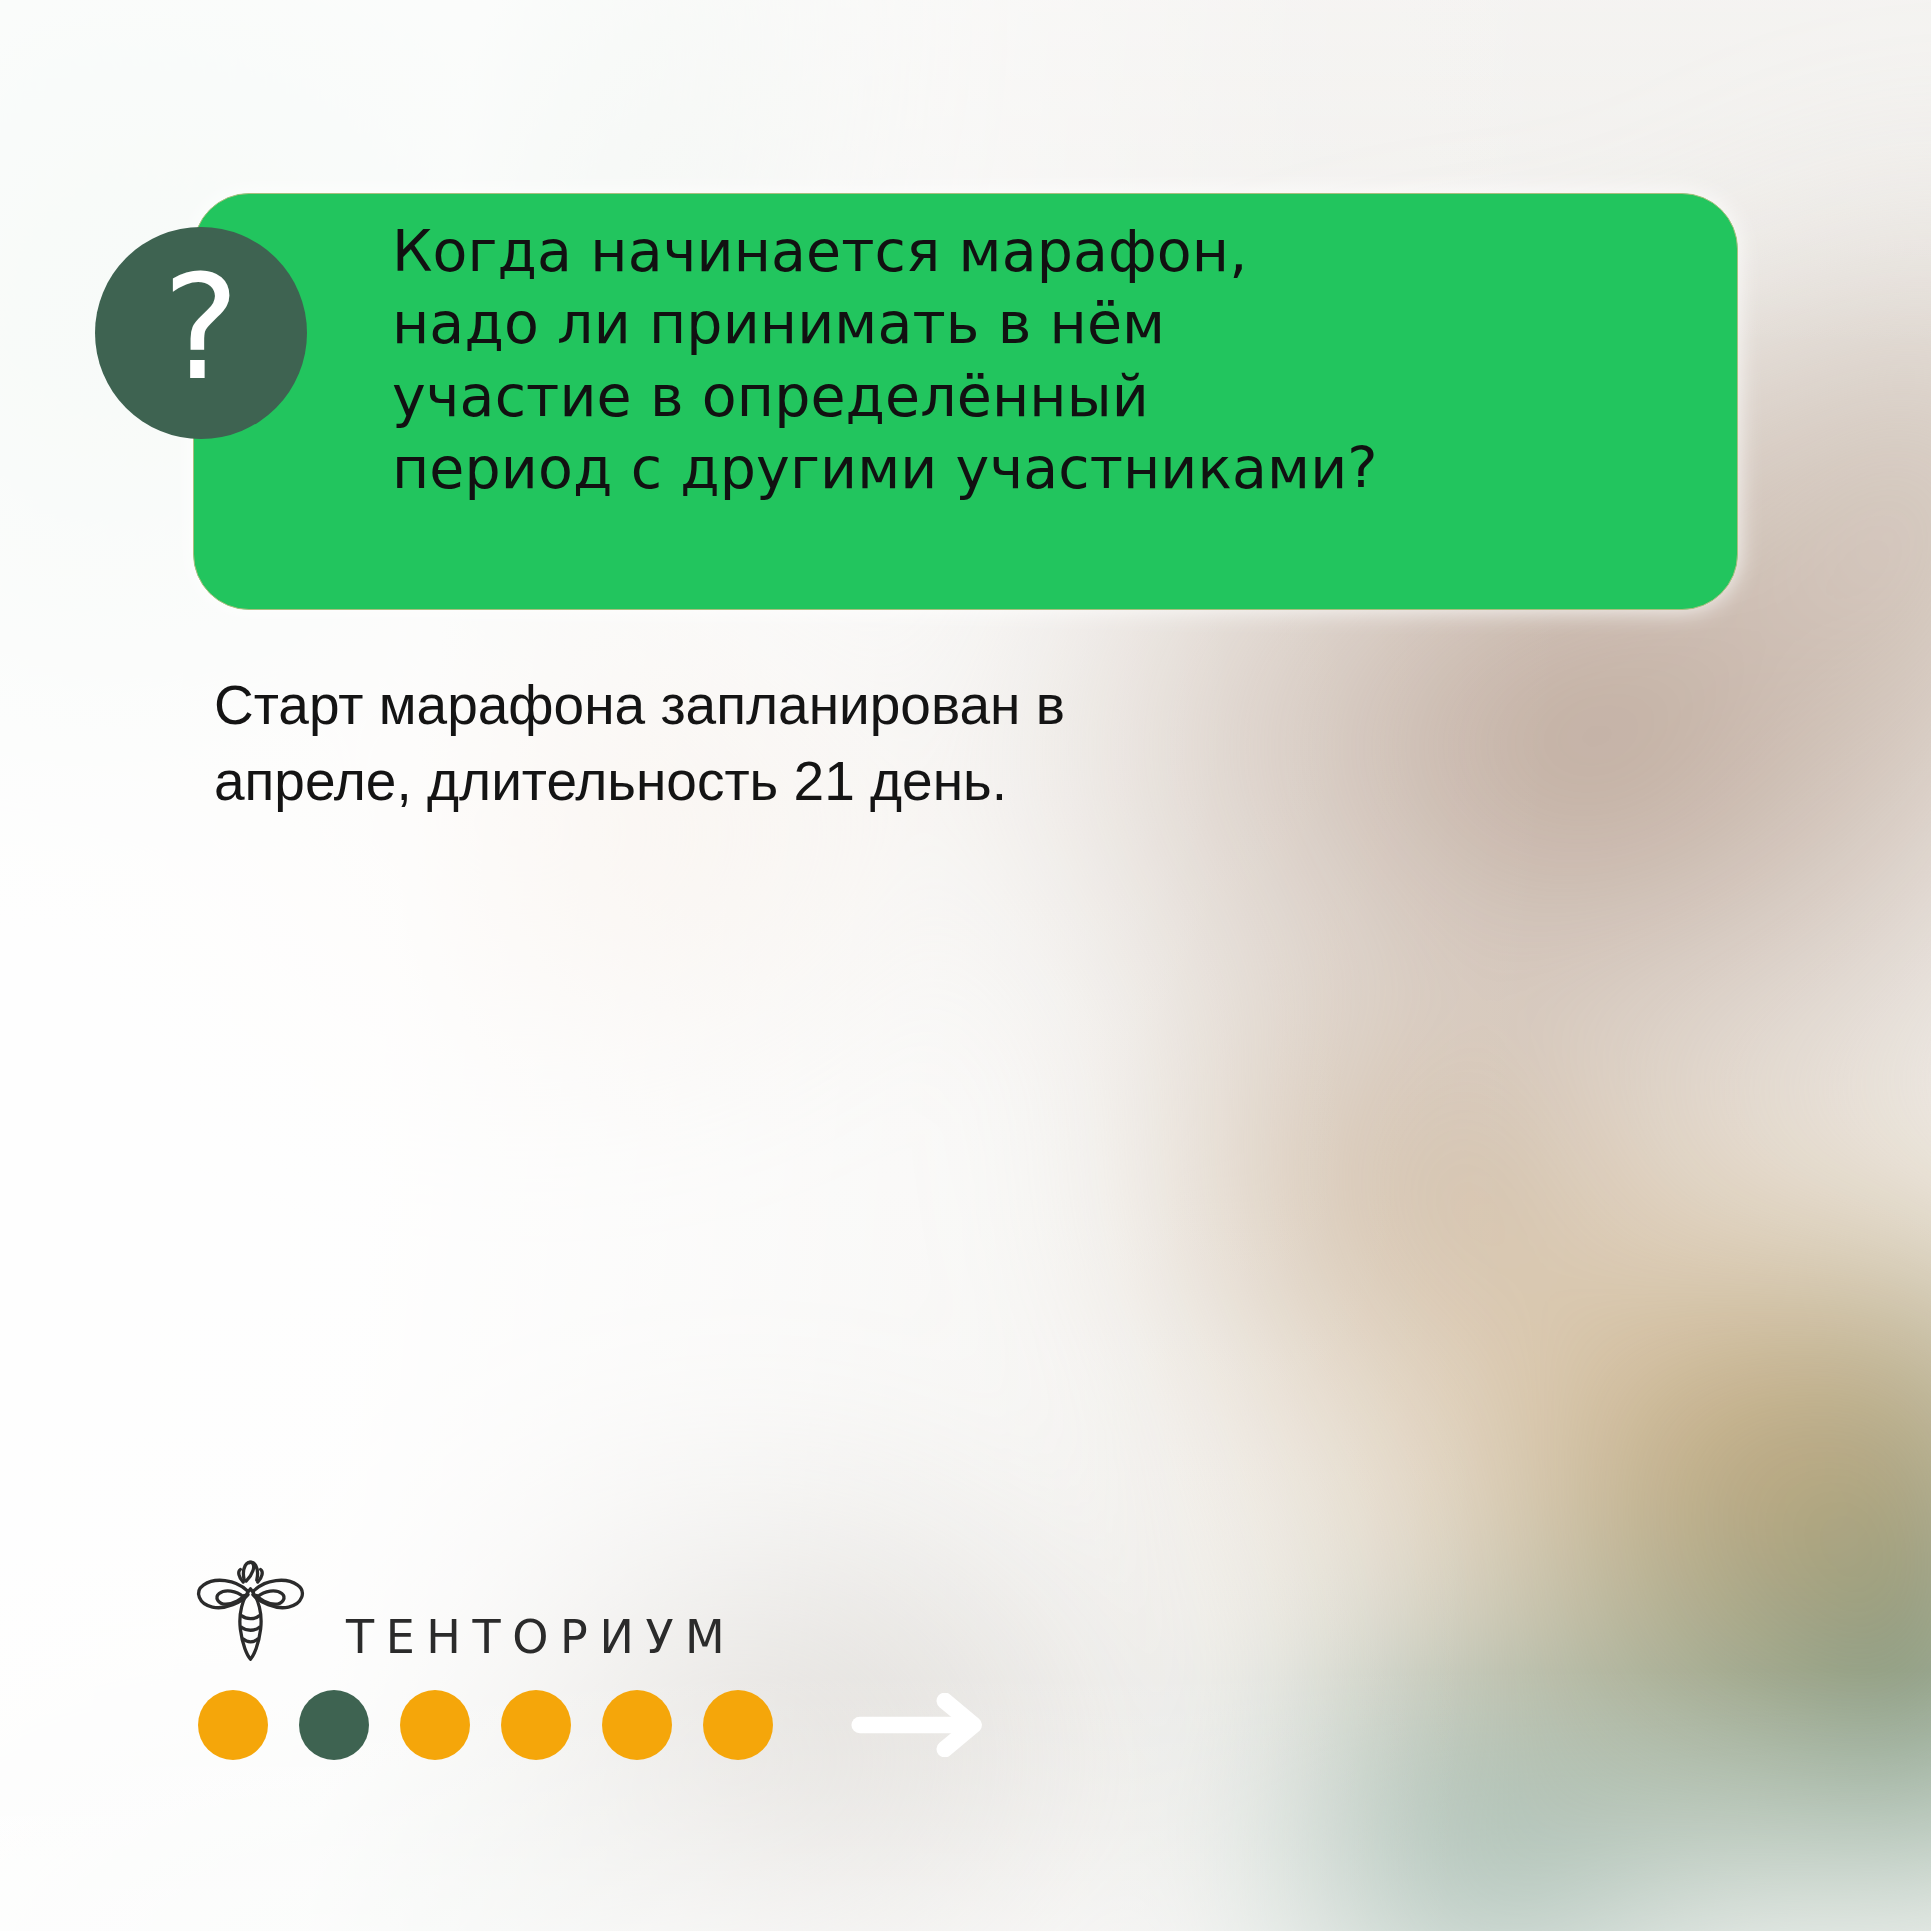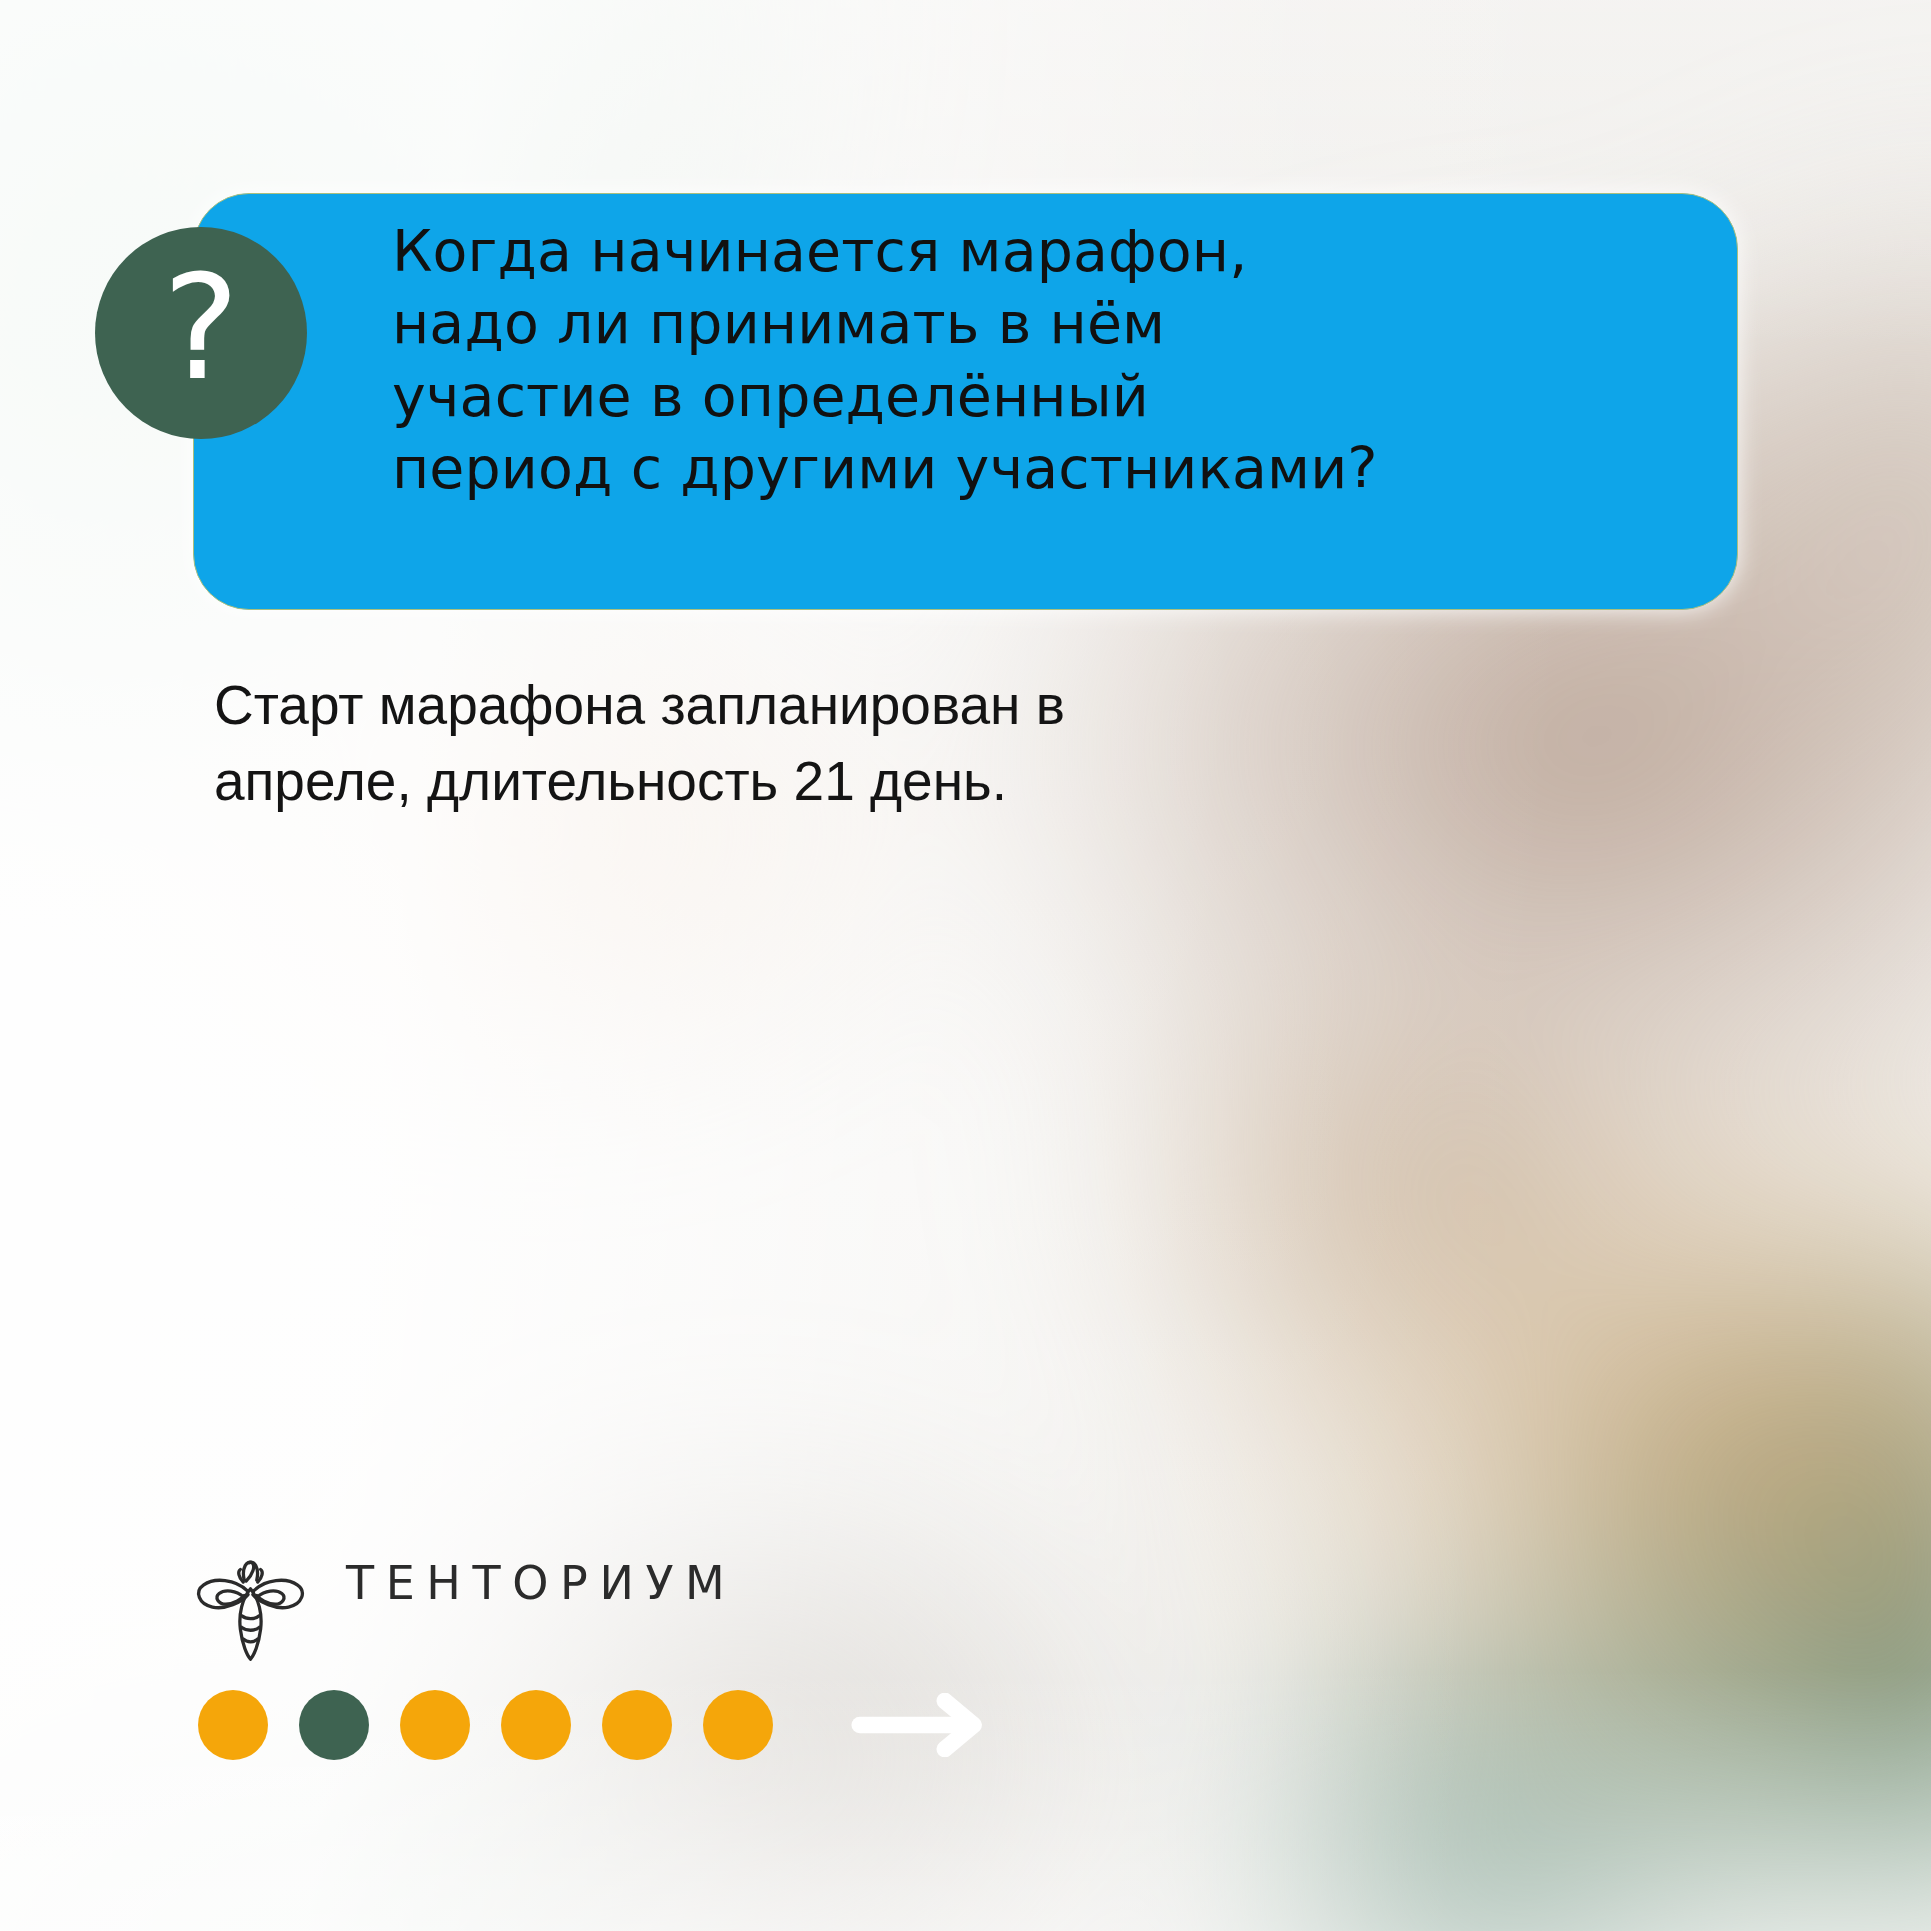--- a/index.html
+++ b/index.html
@@ -62,21 +62,21 @@
   }
 
   
   #question-card {
     position: absolute;
     left: 193px;
     top: 193px;
     width: 1545px;
     height: 417px;
     box-sizing: border-box;
-    background: #0ea5e9;
+    background: #22c55e;
     border: 1.9px solid #a9bf7e;
     border-radius: 56px;
     box-shadow: 0 0 25px rgba(255,255,255,0.9);
   }
   #question-text {
     position: absolute;
     left: 198px;
     top: 21px;
     right: 39px;
     font-size: 57px;
@@ -126,21 +126,21 @@
     white-space: pre-line;
   }
   #body-copy p:last-child { margin-bottom: 0; }
 
   
   #brand {
     position: absolute;
     left: 193px;
     top: 1556px;
     display: flex;
-    align-items: flex-start;
+    align-items: flex-end;
     gap: 39px;
   }
   #brand-bee { width: 114px; height: 108px; display: block; }
   #brand-name {
     font-size: 46px;
     letter-spacing: 11.6px;
     color: #2b2b2b;
     font-family: "DejaVu Sans", sans-serif;
   }
 

